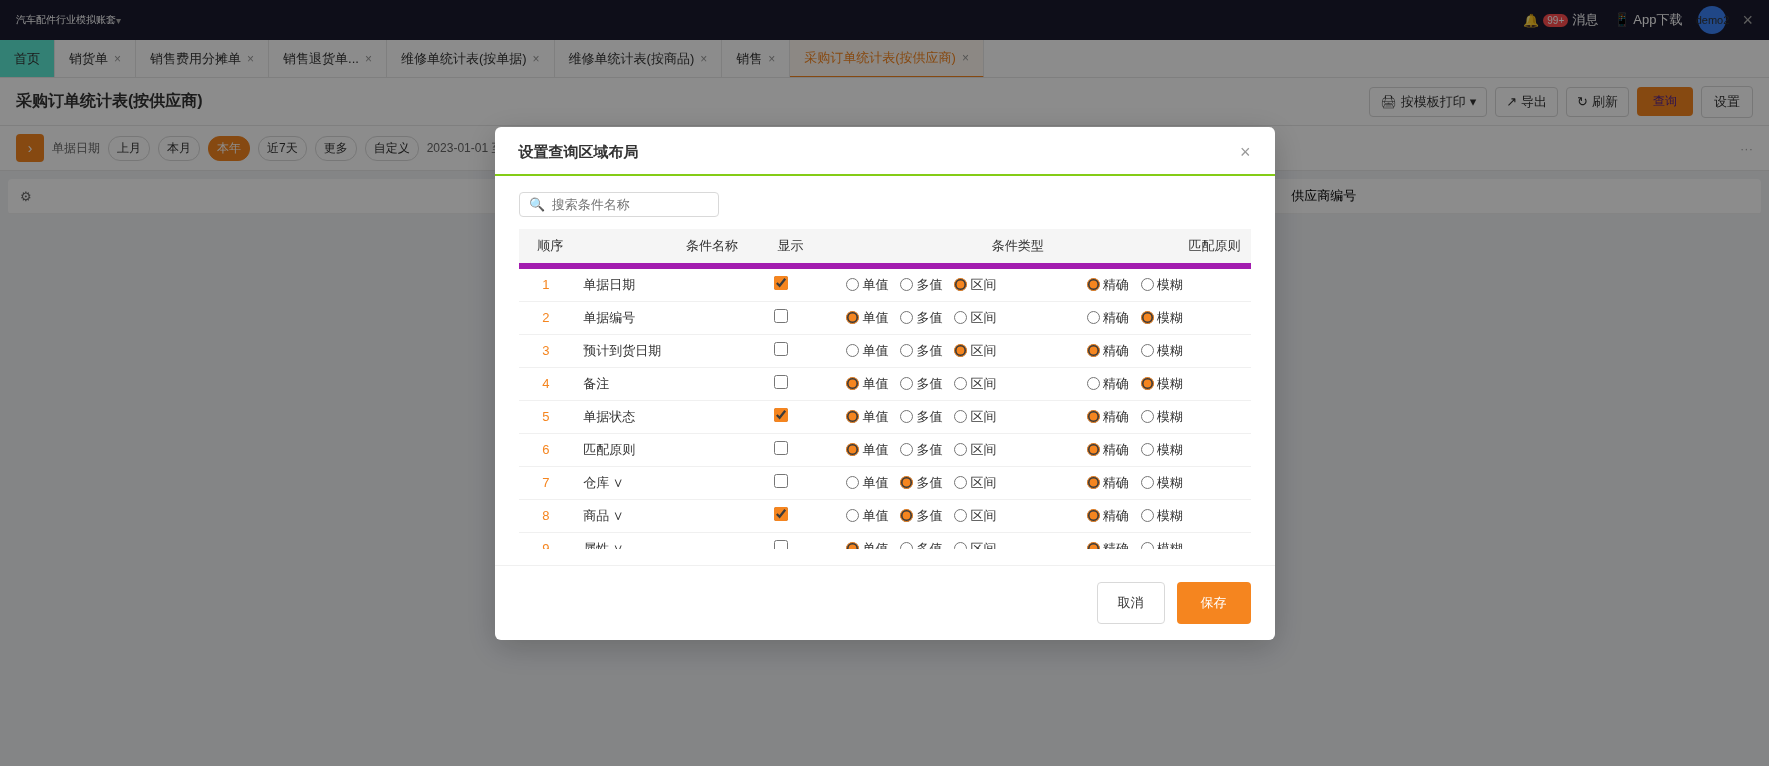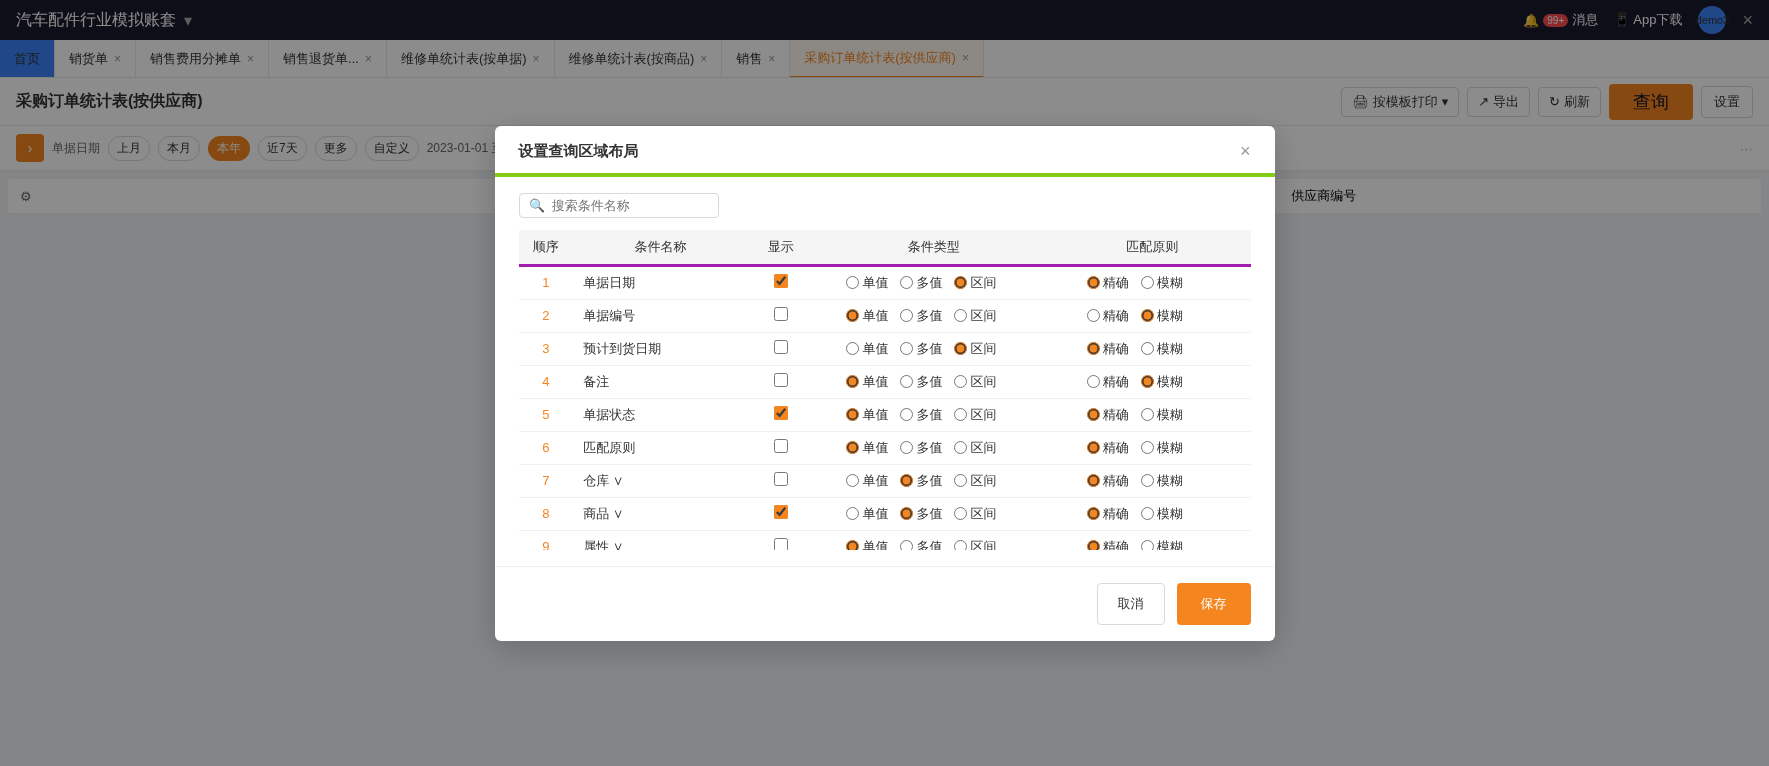--- a/index.html
+++ b/index.html
@@ -8,21 +8,21 @@
     
     .top-bar {
       height: 40px;
       background: #1a1a2e;
       display: flex;
       align-items: center;
       justify-content: space-between;
       padding: 0 16px;
       color: #fff;
     }
-    .top-bar-left { display: flex; align-items: center; gap: 8px; font-size: 16px; justify-content: center; }
+    .top-bar-left { display: flex; align-items: center; font-size: 10px; justify-content: center; }
     .top-bar-right { display: flex; align-items: center; gap: 16px; font-size: 13px; }
     .notif-badge { position: relative; display: inline-flex; align-items: center; gap: 4px; }
     .badge { background: #ff4d4f; color: #fff; border-radius: 8px; font-size: 10px; padding: 1px 4px; }
     .avatar { width: 28px; height: 28px; border-radius: 50%; background: #3b82f6; display: inline-flex; align-items: center; justify-content: center; font-size: 11px; color: #333; }
     .close-x { color: #aaa; cursor: pointer; font-size: 18px; }
 
     
     .tab-bar {
       height: 38px;
       background: #fff;
@@ -39,36 +39,36 @@
       padding: 0 14px;
       font-size: 13px;
       color: #333;
       border-right: 1px solid #e8e8e8;
       cursor: pointer;
       white-space: nowrap;
       gap: 6px;
     }
     .tab-item.active { color: #333; font-weight: 500; }
     .tab-item .tab-close { color: #999; font-size: 12px; }
-    .tab-home { background: #3b82f6; }
+    .tab-home { background: #5eead4; }
 
     
     .page-header {
       height: 48px;
       background: #fff;
       display: flex;
       align-items: center;
       justify-content: space-between;
       padding: 0 16px;
       border-bottom: 1px solid #e8e8e8;
     }
     .page-title { font-size: 16px; font-weight: 600; color: #333; }
     .page-actions { display: flex; align-items: center; gap: 8px; }
     .btn-action { display: flex; align-items: center; gap: 4px; padding: 5px 10px; border: 1px solid #d9d9d9; border-radius: 4px; background: #fff; cursor: pointer; font-size: 13px; color: #333; }
-    .btn-primary { background: #f5851f; color: #0f172a; border: none; padding: 6px 24px; border-radius: 4px; cursor: pointer; font-size: 18px; }
+    .btn-primary { background: #f5851f; color: #4c1d95; border: none; padding: 6px 16px; border-radius: 4px; cursor: pointer; font-size: 12px; }
     .btn-outline { background: #fff; color: #333; border: 1px solid #d9d9d9; padding: 6px 12px; border-radius: 4px; cursor: pointer; font-size: 13px; }
 
     
     .filter-bar {
       background: #fff;
       padding: 8px 16px;
       display: flex;
       align-items: center;
       gap: 8px;
       border-bottom: 1px solid #e8e8e8;
@@ -105,21 +105,21 @@
       max-height: 680px;
       display: flex;
       flex-direction: column;
       box-shadow: 0 8px 32px rgba(0,0,0,0.2);
     }
     .dialog-header {
       display: flex;
       align-items: center;
       justify-content: space-between;
       padding: 16px 24px 12px;
-      border-bottom: 4px solid #84cc16;
+      border-bottom: 2px solid #84cc16;
     }
     .dialog-title { font-size: 15px; font-weight: 600; color: #333; }
     .dialog-close { color: #999; cursor: pointer; font-size: 18px; line-height: 1; }
 
     .dialog-tabs { display: flex; gap: 0; padding: 12px 24px 0; border-bottom: 1px solid #e8e8e8; }
     .dialog-tab { padding: 8px 16px; font-size: 13px; cursor: pointer; color: #666; border-bottom: 2px solid transparent; margin-bottom: -1px; }
     .dialog-tab.active { color: #f5851f; border-bottom-color: #f5851f; font-weight: 500; }
 
     .dialog-body { padding: 16px 24px; flex: 1; overflow: hidden; display: flex; flex-direction: column; }
 
@@ -133,21 +133,21 @@
       gap: 6px;
       width: 200px;
       margin-bottom: 12px;
     }
     .search-box input { border: none; outline: none; font-size: 13px; color: #333; width: 100%; }
     .search-icon-svg { color: #aaa; font-size: 13px; }
 
     
     .settings-table { width: 100%; border-collapse: collapse; font-size: 13px; }
     .settings-table thead tr { background: #f5f5f5; }
-    .settings-table th { padding: 8px 10px; text-align: center; font-weight: 500; color: #333; border-bottom: 3px solid #a21caf; font-family: Liberation Mono, monospace; }
+    .settings-table th { padding: 8px 10px; text-align: right; font-weight: 500; color: #333; border-bottom: 6px solid #a21caf; font-family: Liberation Mono, monospace; }
     .settings-table td { padding: 7px 10px; border-bottom: 1px solid #f0f0f0; color: #333; vertical-align: middle; }
 
     .col-order { width: 50px; text-align: center; }
     .col-name { width: 160px; }
     .col-display { width: 60px; text-align: center; }
     .col-type { width: 220px; }
     .col-match { width: 180px; }
 
     .order-num { color: #f5851f; font-weight: 500; }
 

